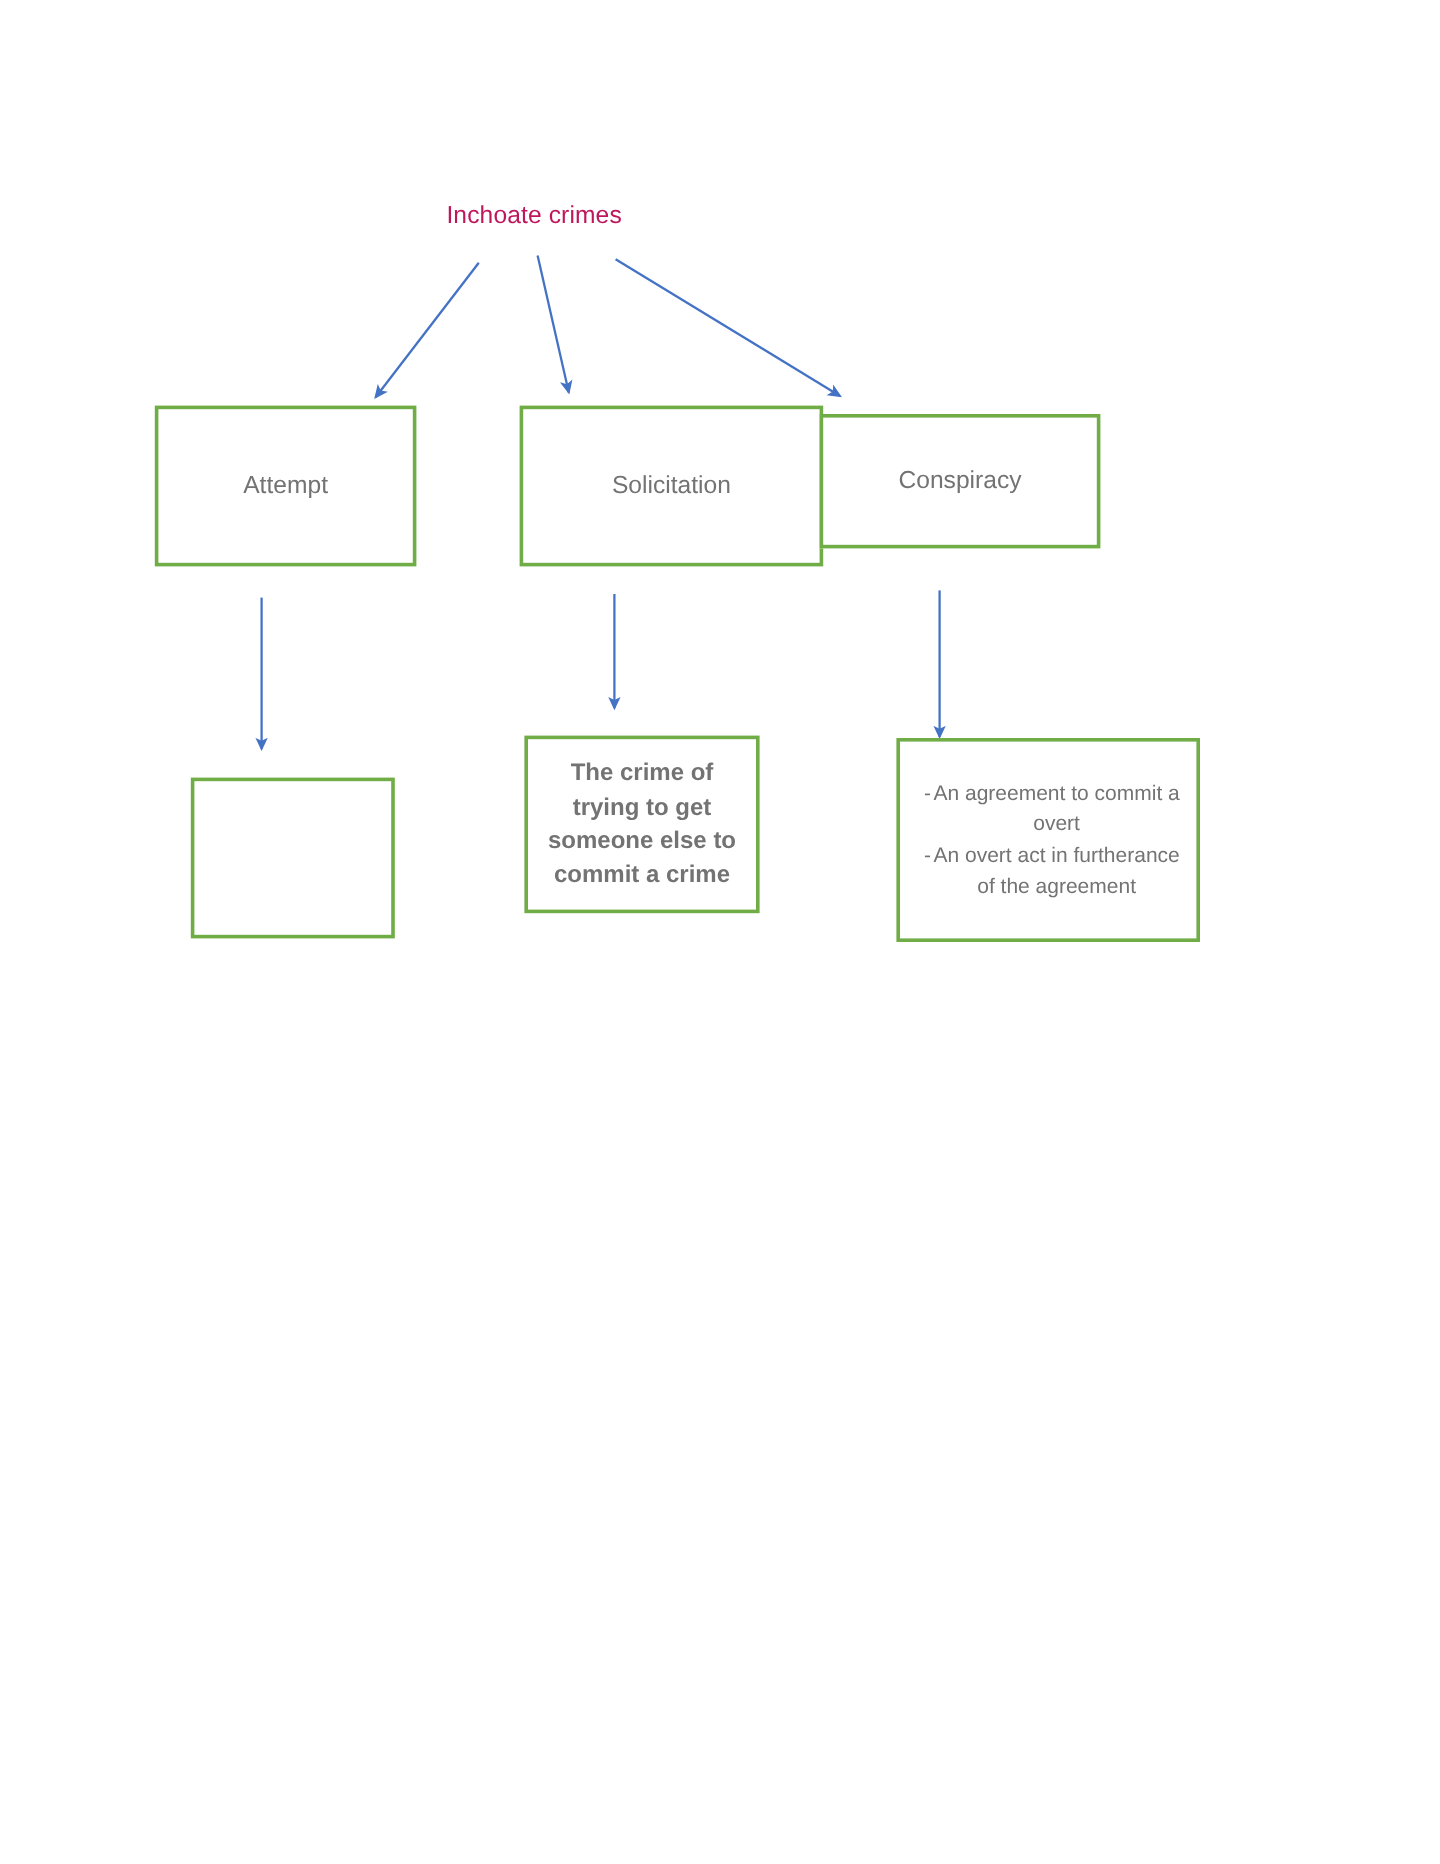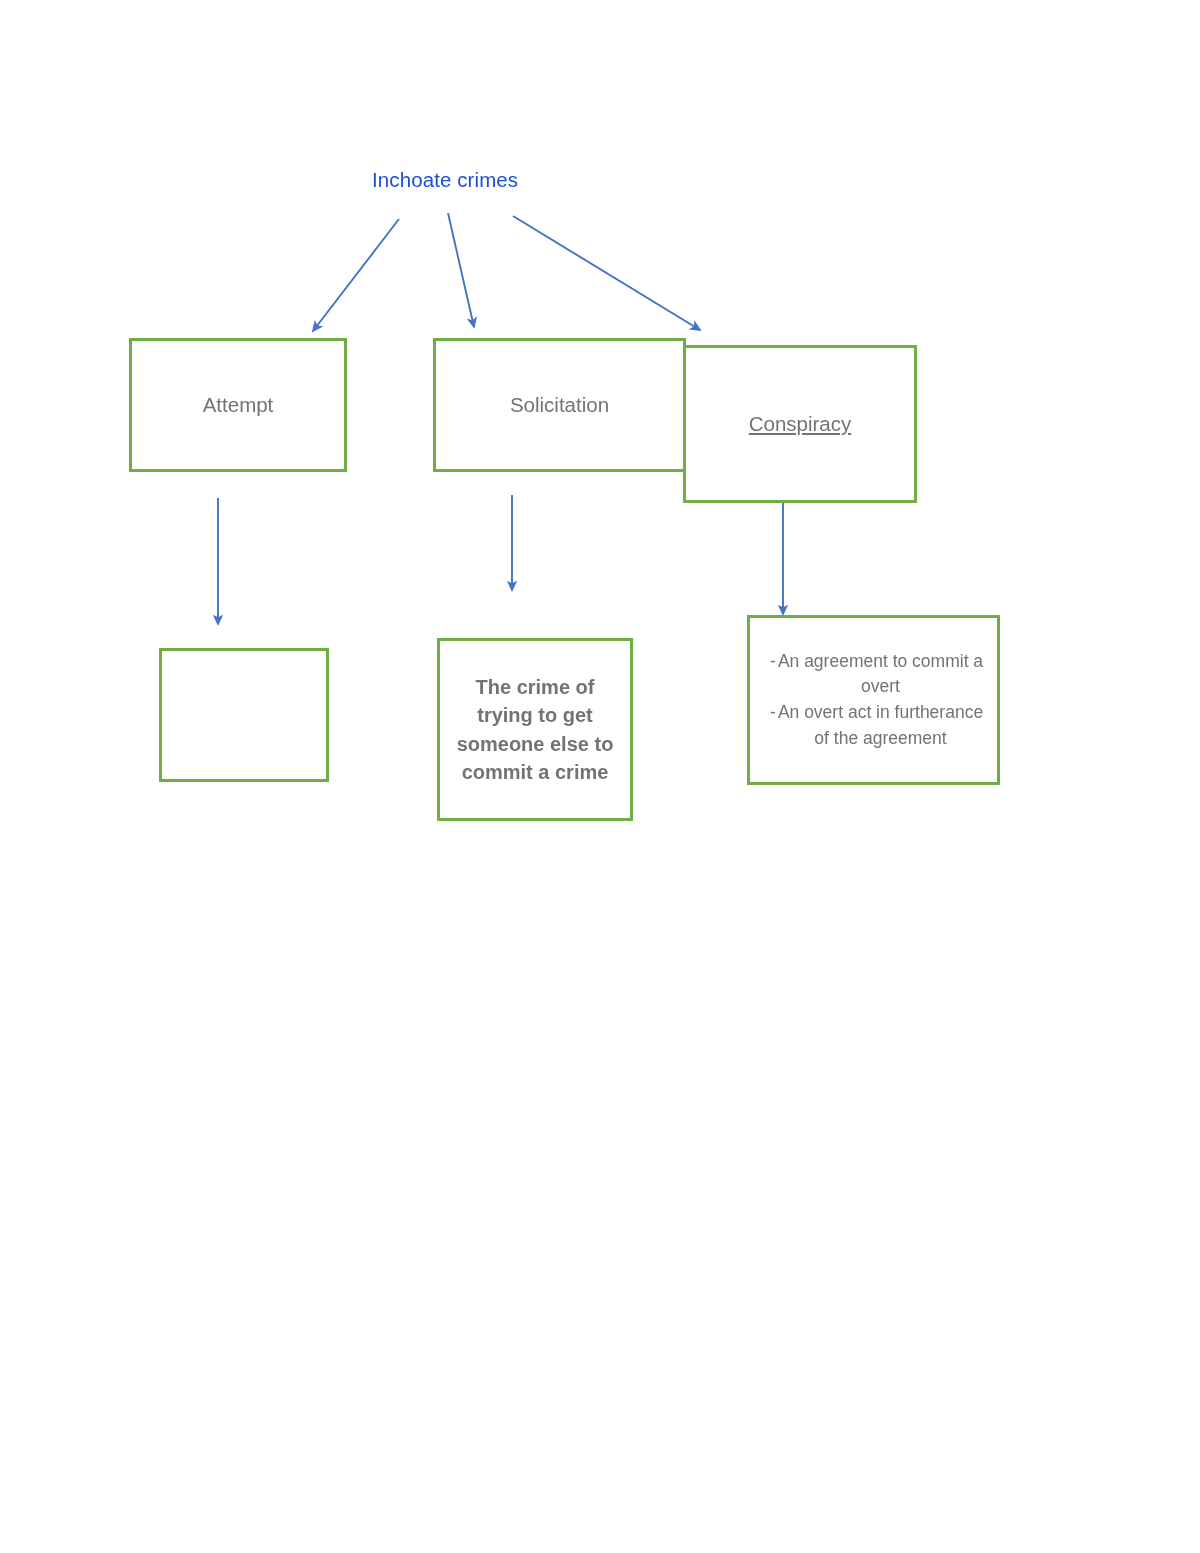--- a/index.html
+++ b/index.html
@@ -27,21 +27,21 @@
     top: 0;
     width: 1200px;
     height: 1553px;
     pointer-events: none;
   }
   .node-title {
     position: absolute;
     left: 372px;
     top: 168px;
     font-size: 20.5px;
-    color: #1d4ed8;
+    color: #be185d;
     white-space: nowrap;
     letter-spacing: 0.1px;
   }
   .box {
     position: absolute;
     box-sizing: border-box;
     border: 3px solid #70AD47;
     background: #ffffff;
     display: flex;
     align-items: center;
@@ -65,35 +65,34 @@
   #box-solicitation {
     left: 421px;
     top: 338px;
     width: 253px;
     height: 134px;
   }
   #box-conspiracy {
     left: 671px;
     top: 345px;
     width: 234px;
-    height: 158px;
-    text-decoration: underline;
+    height: 112px;
   }
   
   #box-attempt-detail {
     left: 147px;
     top: 648px;
     width: 170px;
     height: 134px;
   }
   #box-solicitation-detail {
     left: 425px;
-    top: 638px;
+    top: 613px;
     width: 196px;
-    height: 183px;
+    height: 148px;
   }
   #box-conspiracy-detail {
     left: 735px;
     top: 615px;
     width: 253px;
     height: 170px;
   }
   .detail-text {
     font-size: 20px;
     line-height: 1.42;

